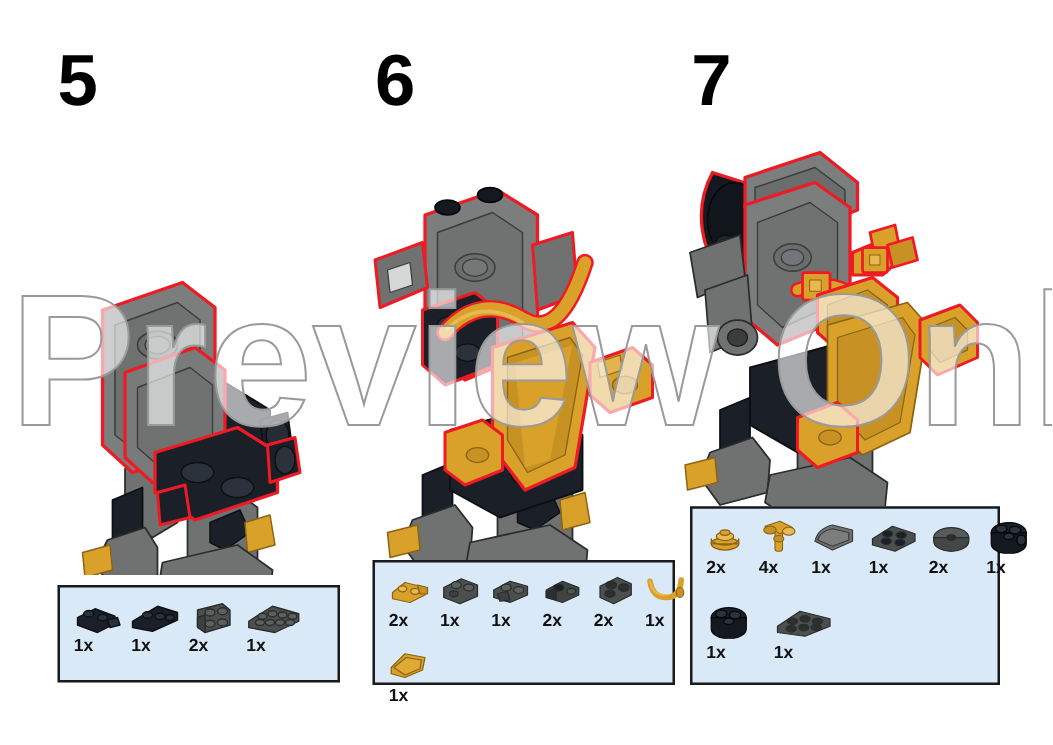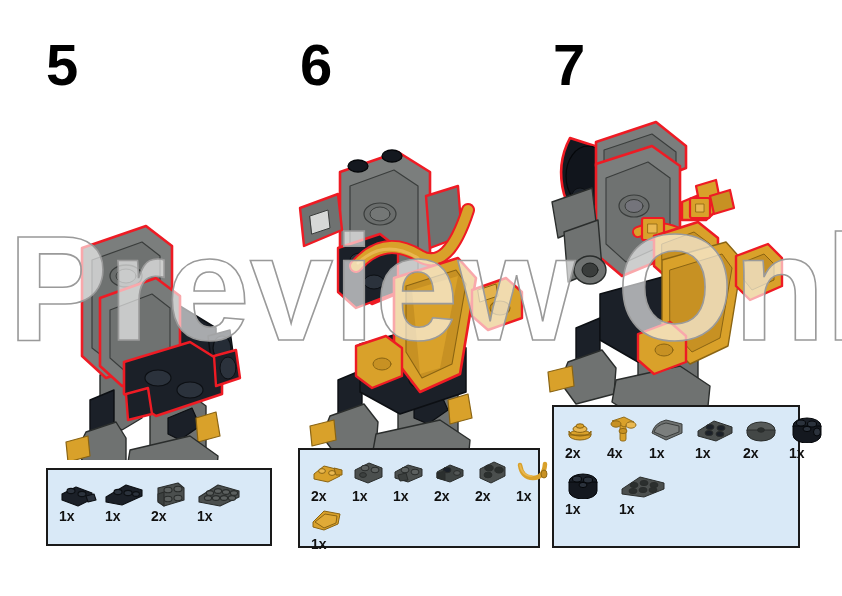--- a/index.html
+++ b/index.html
@@ -38,21 +38,21 @@
   .parts-box {
     position: absolute;
     background: #d9e9f7;
     border: 2px solid #1a1a1a;
     box-sizing: border-box;
     padding: 8px 10px 6px 10px;
   }
   .parts-rows {
     display: flex;
     flex-direction: column;
-    gap: 2px;
+    gap: 14px;
   }
   .parts-row {
     display: flex;
     align-items: flex-end;
     gap: 6px;
   }
   .part-cell {
     display: flex;
     flex-direction: column;
     align-items: flex-start;

